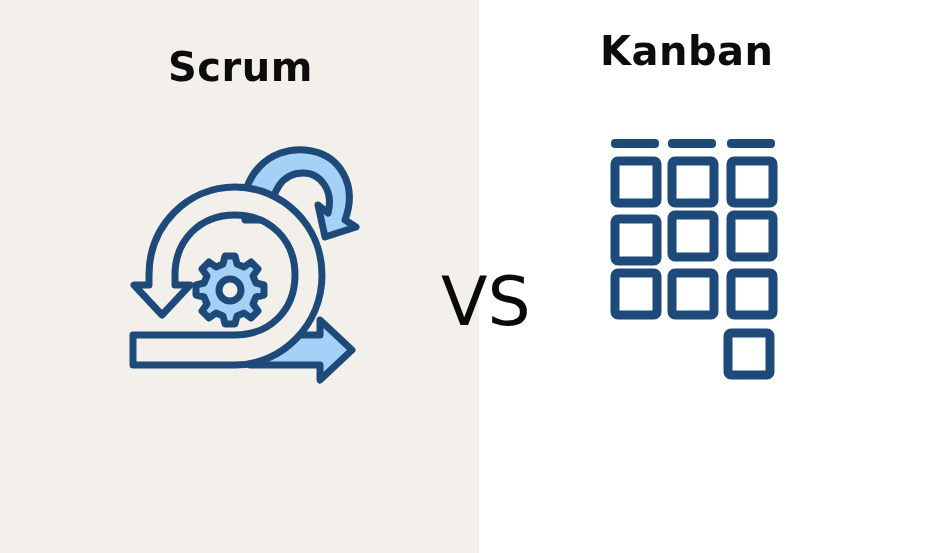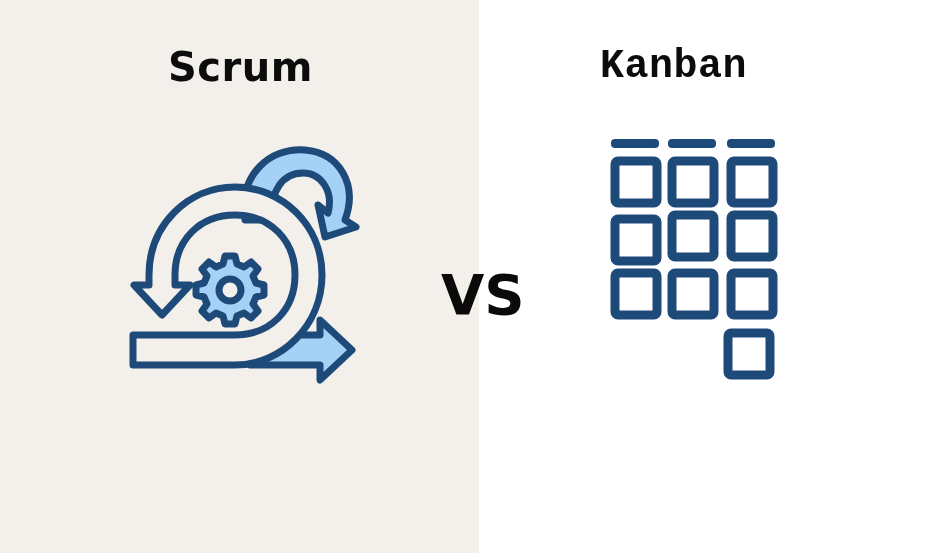--- a/index.html
+++ b/index.html
@@ -1,22 +1,22 @@
 <!DOCTYPE html>
 <html><head>
   <meta charset="utf-8">
   <style>
     html, body { margin: 0; padding: 0; }
     body { width: 940px; height: 553px; position: relative; overflow: hidden; background: #ffffff; font-family: "DejaVu Sans", sans-serif; }
     .left-panel { position: absolute; left: 0; top: 0; width: 479px; height: 553px; background: #f3f0ec; }
     .right-panel { position: absolute; left: 479px; top: 0; width: 461px; height: 553px; background: #ffffff; }
     .title { position: absolute; font-weight: bold; font-size: 40px; color: #0c0c0c; letter-spacing: 0.5px; }
     .scrum-title { left: 168px; top: 44px; }
-    .kanban-title { left: 600px; top: 44px; font-family: Liberation Mono, monospace; }
-    .vs { position: absolute; left: 441px; top: 262px; font-weight: bold; font-size: 56px; color: #0a0a0a; }
+    .kanban-title { left: 600px; top: 28px; }
+    .vs { position: absolute; left: 441px; top: 262px; font-weight: normal; font-size: 68px; color: #0a0a0a; }
     svg { position: absolute; }
   </style>
 </head>
 <body>
 
 <div class="left-panel"></div>
 <div class="right-panel"></div>
 
 <div class="title scrum-title">Scrum</div>
 <div class="title kanban-title">Kanban</div>

